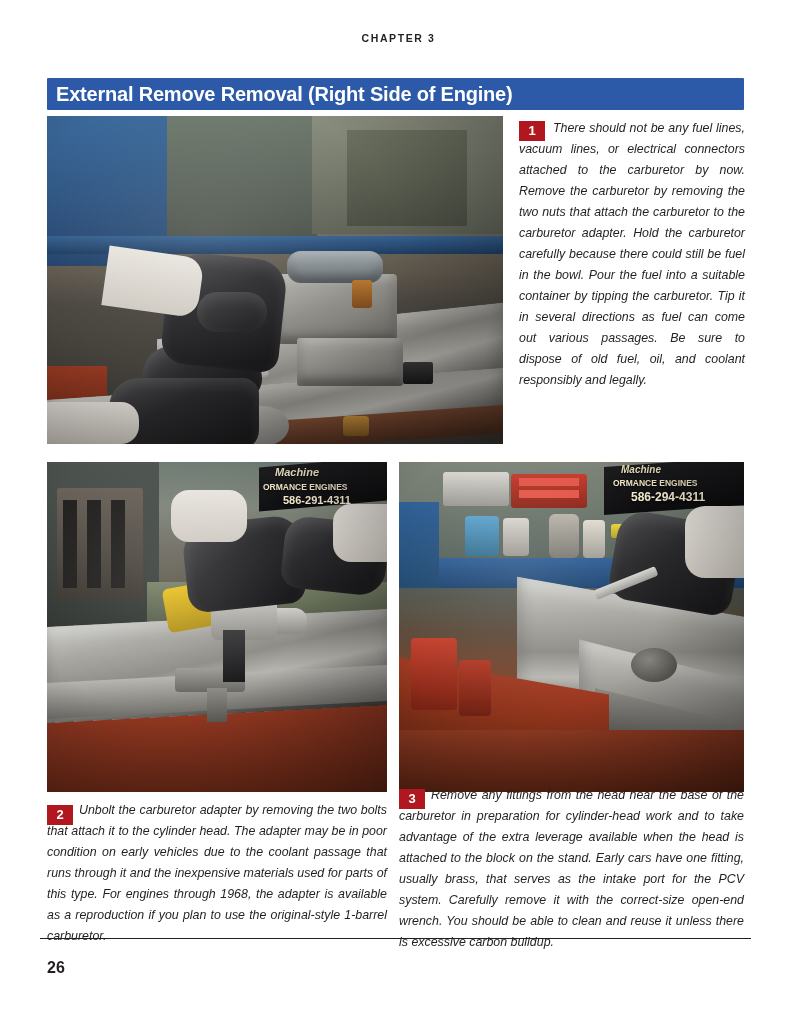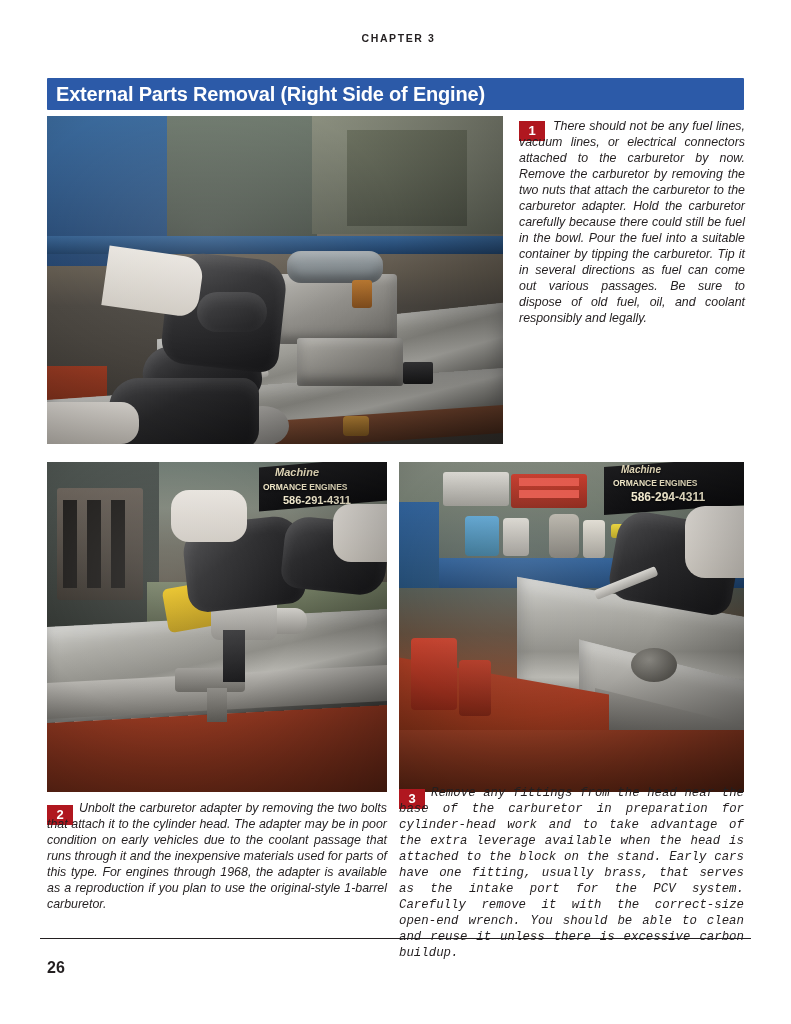--- a/index.html
+++ b/index.html
@@ -134,42 +134,41 @@
     font-size: 13px;
     font-weight: bold;
     text-align: center;
     line-height: 20px;
   }
 
   
   .bodytext {
     position: absolute;
     font-size: 12.4px;
-    line-height: 16px;
+    line-height: 21px;
     font-style: italic;
     color: #231f20;
     text-align: justify;
   }
   #caption-1 {
     left: 519px;
     top: 118px;
     width: 226px;
   }
   #caption-1 .indent { display:inline-block; width: 34px; }
   #caption-2 {
     left: 47px;
     top: 800px;
     width: 340px;
   }
   #caption-2 .indent { display:inline-block; width: 32px; }
   #caption-3 {
     left: 399px;
     top: 785px;
     width: 345px;
-    font-family: Liberation Mono, monospace;
   }
   #caption-3 .indent { display:inline-block; width: 32px; }
 
   
   .footer-rule {
     position: absolute;
     left: 40px;
     top: 938px;
     width: 711px;
     height: 1px;
@@ -196,21 +195,21 @@
   }
 </style>
 </head>
 <body>
 
 <div class="page">
 
   <div class="running-head">CHAPTER 3</div>
 
   <div class="section-bar">
-    <div class="title">External Parts Removal (Right Side of Engine)</div>
+    <div class="title">External Remove Removal (Right Side of Engine)</div>
   </div>
 
   <div class="figure" id="figure-1">
     <div class="ph">
       <div class="shopwall"></div>
 
       <div class="blue-rack" style="left:0;top:0;width:120px;height:150px;background:linear-gradient(180deg,#3b6a9c,#23436c);"></div>
       <div class="blue-rack" style="left:0;top:120px;width:456px;height:18px;background:linear-gradient(180deg,#35608f,#1e3d61);"></div>
       <div style="position:absolute;left:120px;top:0;width:150px;height:120px;background:linear-gradient(180deg,#6f7a6e,#4a5149);"></div>
       <div style="position:absolute;left:265px;top:0;width:191px;height:118px;background:linear-gradient(180deg,#8b8f7f,#5c6054);"></div>

